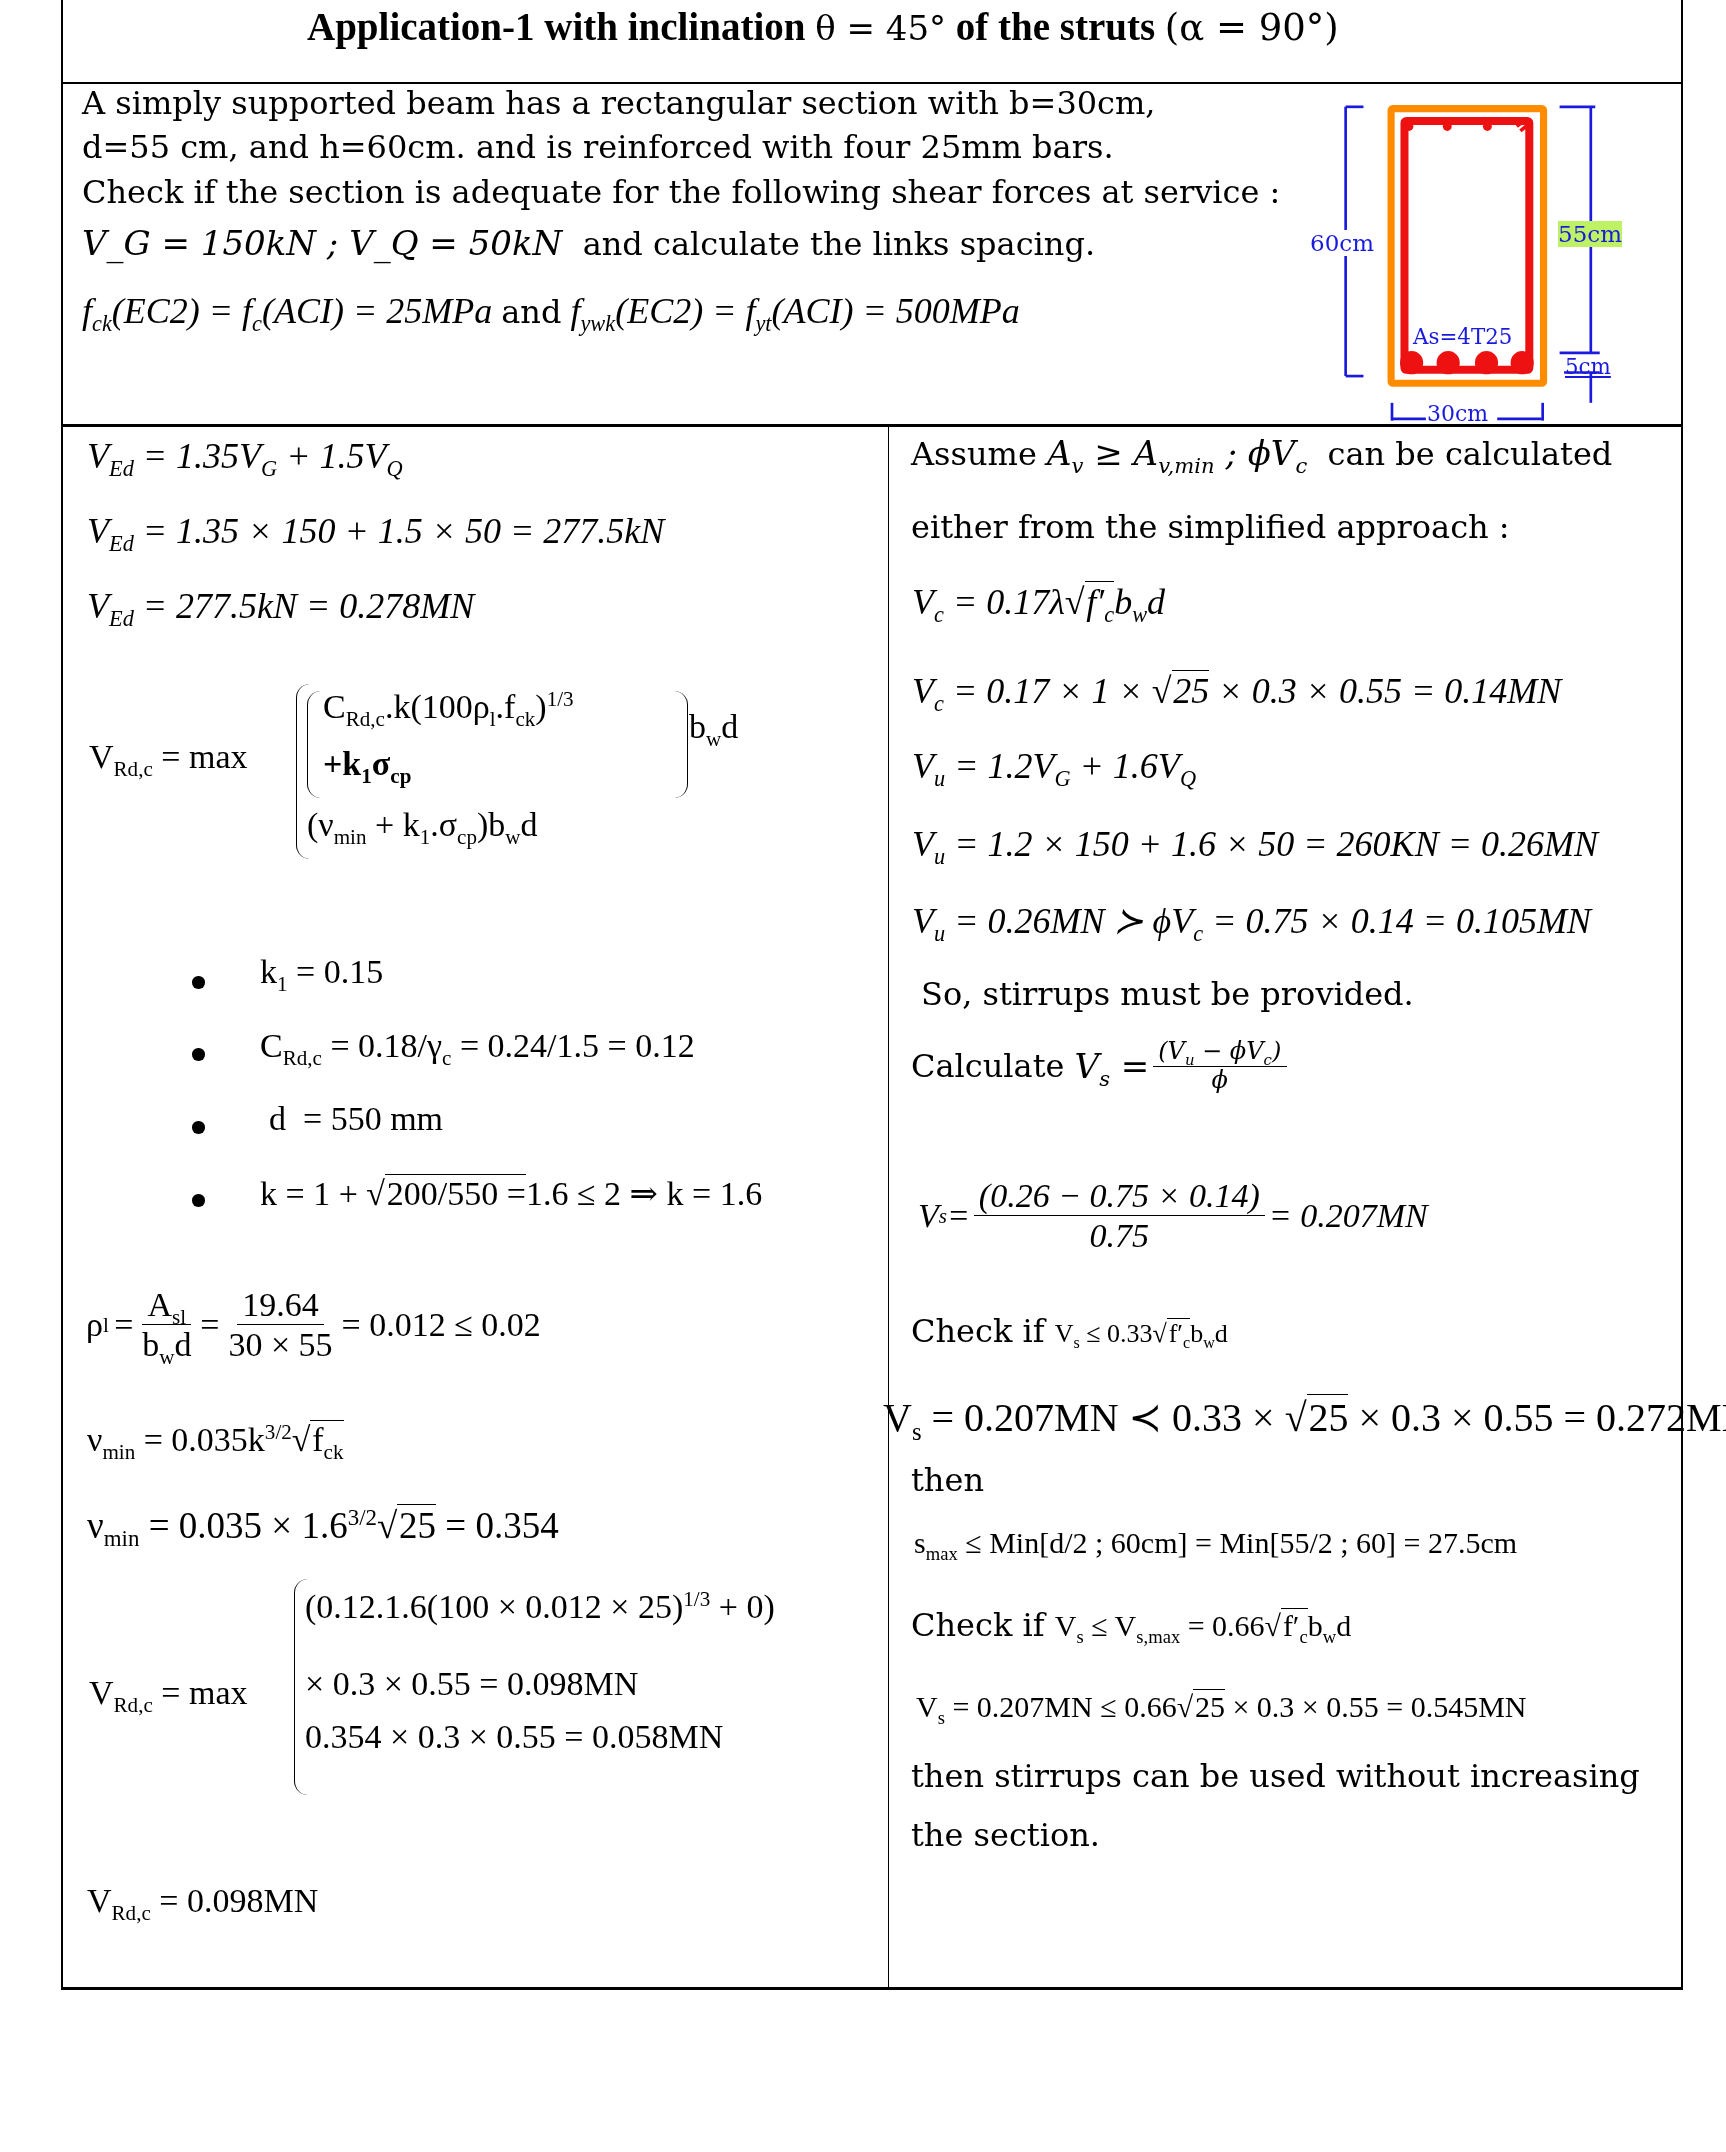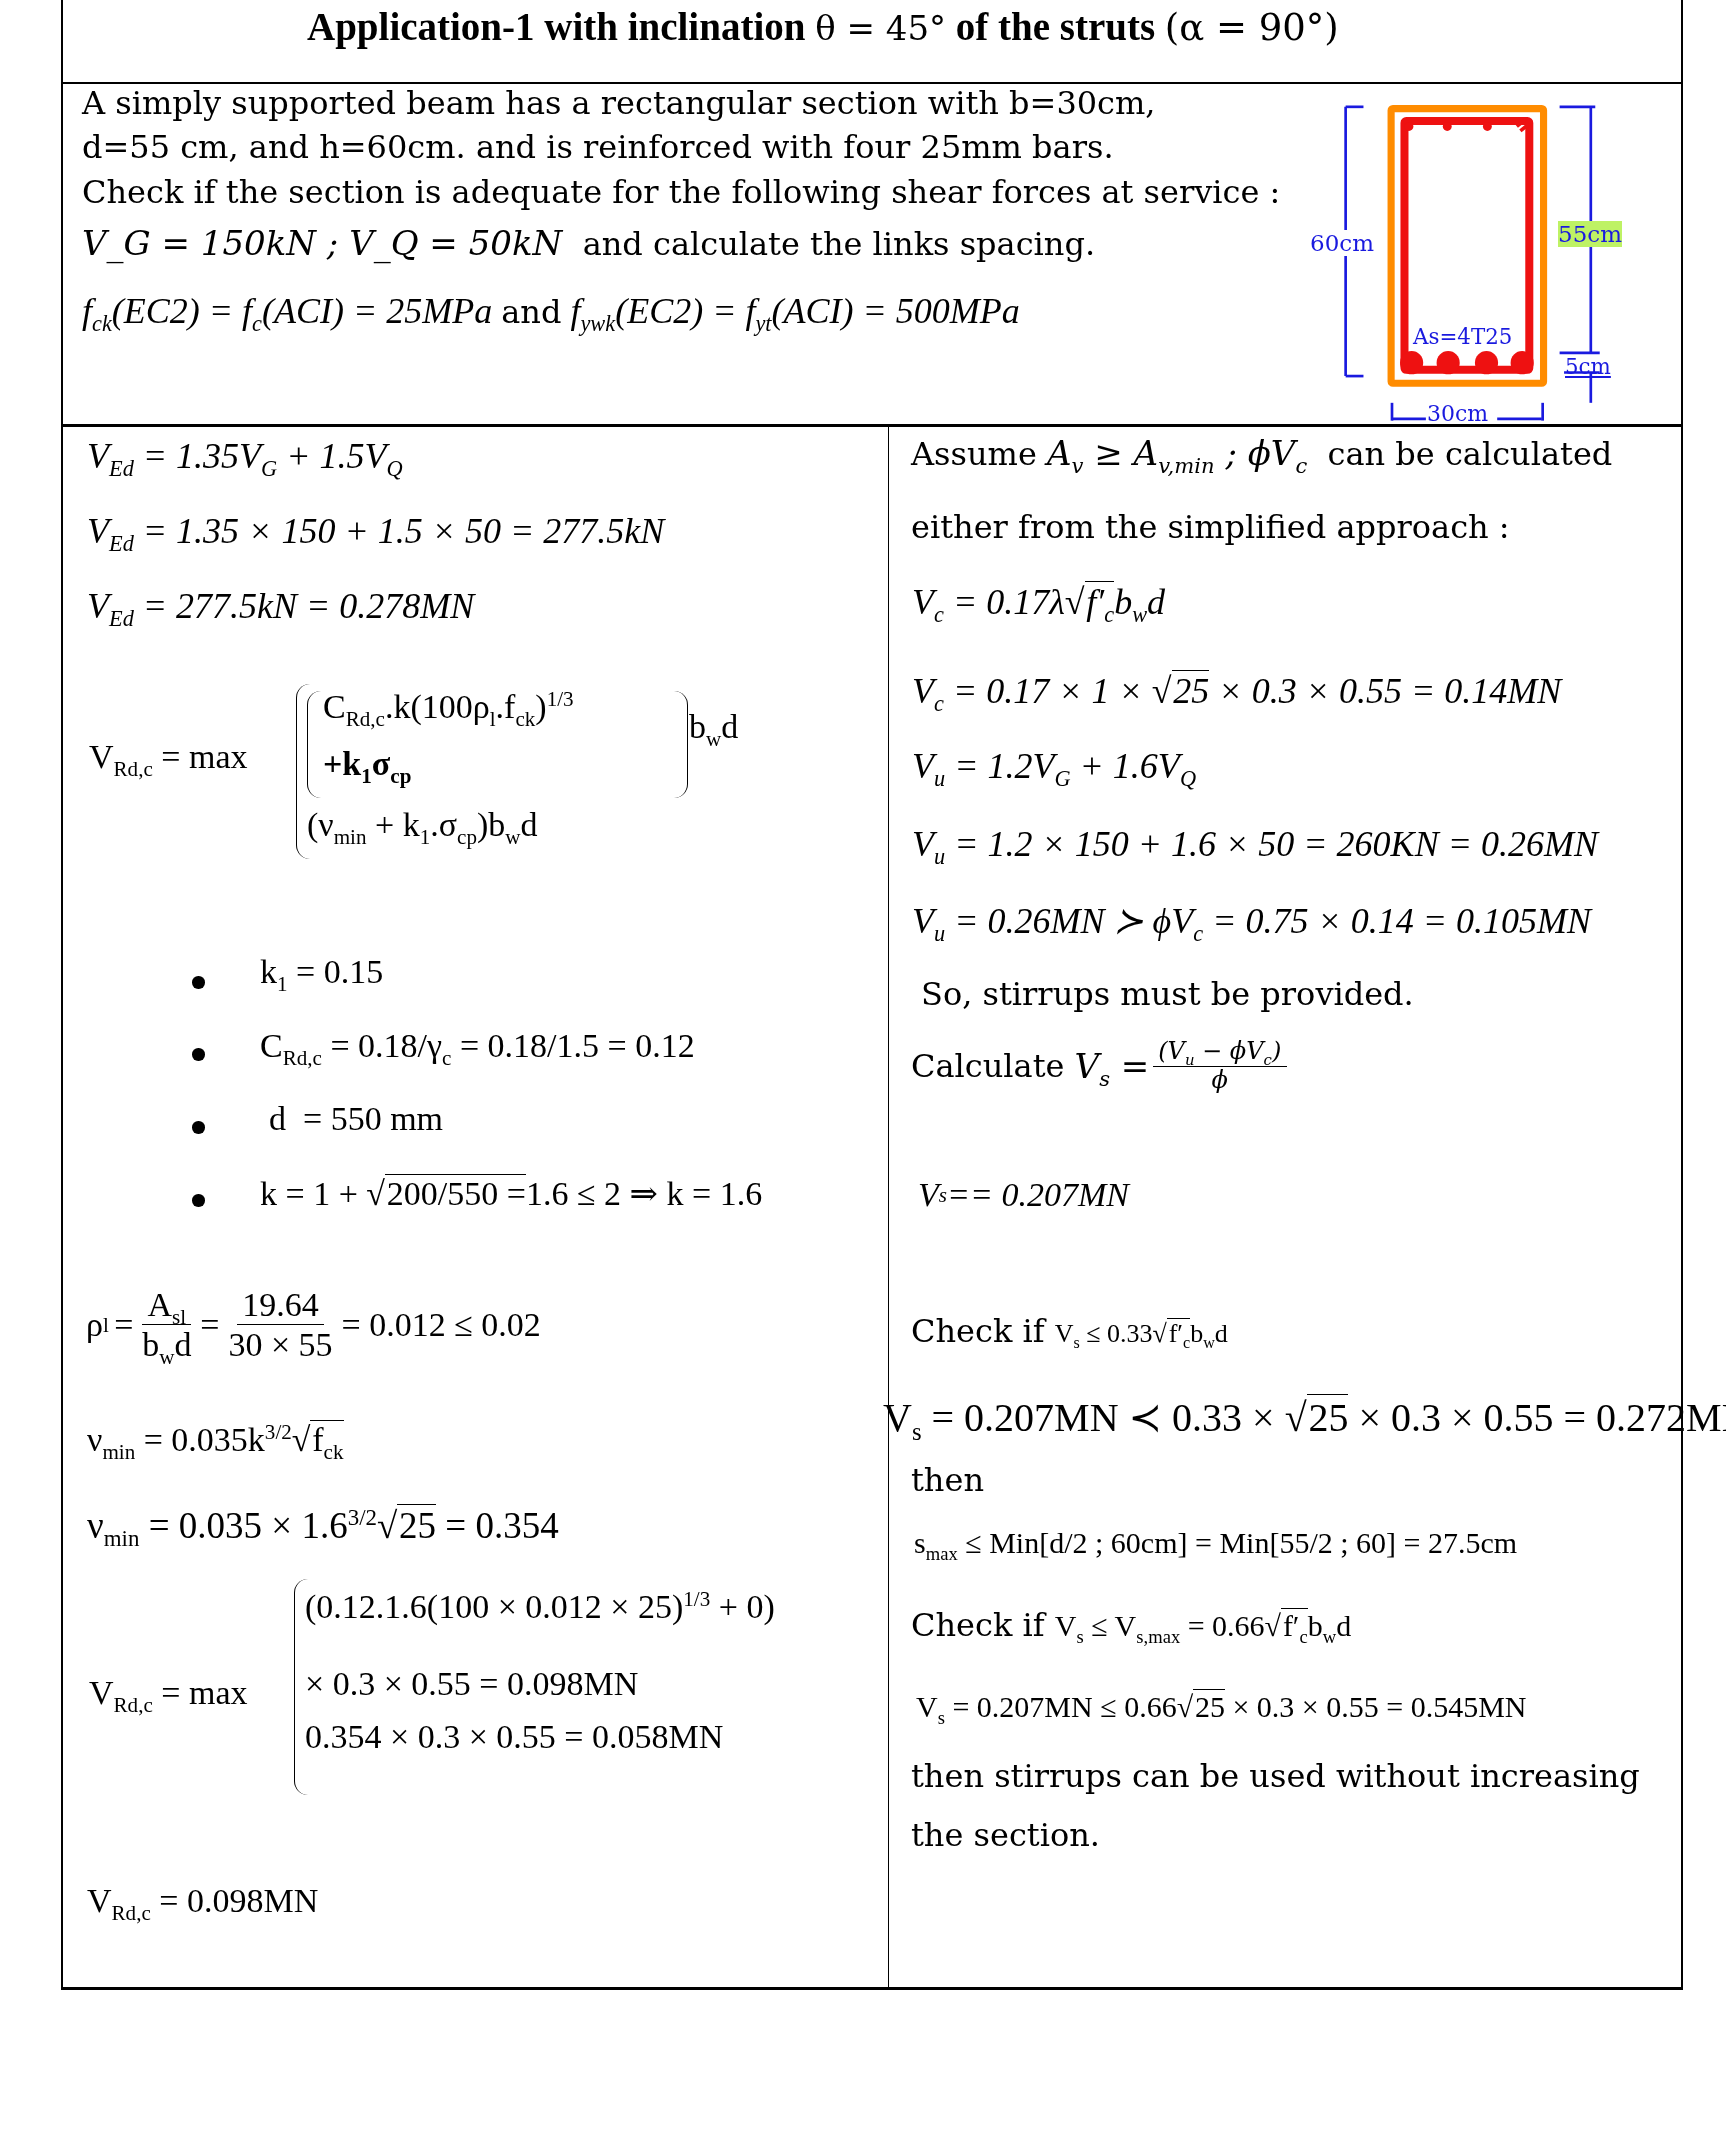--- a/index.html
+++ b/index.html
@@ -120,21 +120,21 @@
 <div class="txt upm" style="left:307px;top:806px;">
   <span>(ν</span><sub>min</sub><span> + k</span><sub>1</sub><span>.σ</span><sub>cp</sub><span>)b</span><sub>w</sub><span>d</span>
 </div>
 
 <div class="bullet" style="left:192px;top:976px;"></div>
 <div class="txt upm" style="left:260px;top:953px;">
   <span>k</span><sub>1</sub><span> = 0.15</span>
 </div>
 <div class="bullet" style="left:192px;top:1048px;"></div>
 <div class="txt upm" style="left:260px;top:1027px;">
-  <span>C</span><sub>Rd,c</sub><span> = 0.18/γ</span><sub>c</sub><span> = 0.18/1.5 = 0.12</span>
+  <span>C</span><sub>Rd,c</sub><span> = 0.18/γ</span><sub>c</sub><span> = 0.24/1.5 = 0.12</span>
 </div>
 <div class="bullet" style="left:192px;top:1121px;"></div>
 <div class="txt upm" style="left:269px;top:1100px;white-space:pre;">d  = 550 mm</div>
 <div class="bullet" style="left:192px;top:1194px;"></div>
 <div class="txt upm" style="left:260px;top:1173px;">
   <span>k = 1 + </span>√<span class="sqrt">200/550 =</span><span>1.6 ≤ 2 ⇒ k = 1.6</span>
 </div>
 
 <div class="txt upm" style="left:86px;top:1285px;display:flex;align-items:center;">
   <span>ρ</span>
@@ -199,20 +199,24 @@
   <span class="math" style="font-size:34px;"><span>V</span><sub>s</sub><span> =</span></span>
   <span class="frac math" style="font-size:24px;">
     <span><span>(V</span><sub>u</sub><span> − ϕV</span><sub>c</sub><span>)</span></span>
     <span>ϕ</span>
   </span>
 </div>
 <div class="txt math" style="left:918px;top:1176px;display:flex;align-items:center;font-size:34px;">
   <span>V</span>
     <sub>s</sub>
     <span> =</span>
+  <span class="frac">
+    <span>(0.26 − 0.75 × 0.14)</span>
+    <span>0.75</span>
+  </span>
   <span>= 0.207MN</span>
 </div>
 
 <div class="txt" style="left:911px;top:1312px;font-family:'DejaVu Serif',serif;font-size:32px;">
   <span style="white-space:pre;">Check if </span><span class="upm" style="font-family:'Liberation Serif',serif;font-size:26px;"><span>V</span><sub>s</sub><span> ≤ 0.33</span>√<span class="sqrt"><span>f′</span><sub>c</sub></span><span>b</span><sub>w</sub><span>d</span></span>
 </div>
 <div class="txt upm" style="left:883px;top:1394px;font-size:40px;">
   <span>V</span><sub>s</sub><span> = 0.207MN ≺ 0.33 × </span>√<span class="sqrt">25</span><span> × 0.3 × 0.55 = 0.272MN</span>
 </div>
 <div class="txt" style="left:911px;top:1461px;font-family:'DejaVu Serif',serif;font-size:32px;">then</div>

